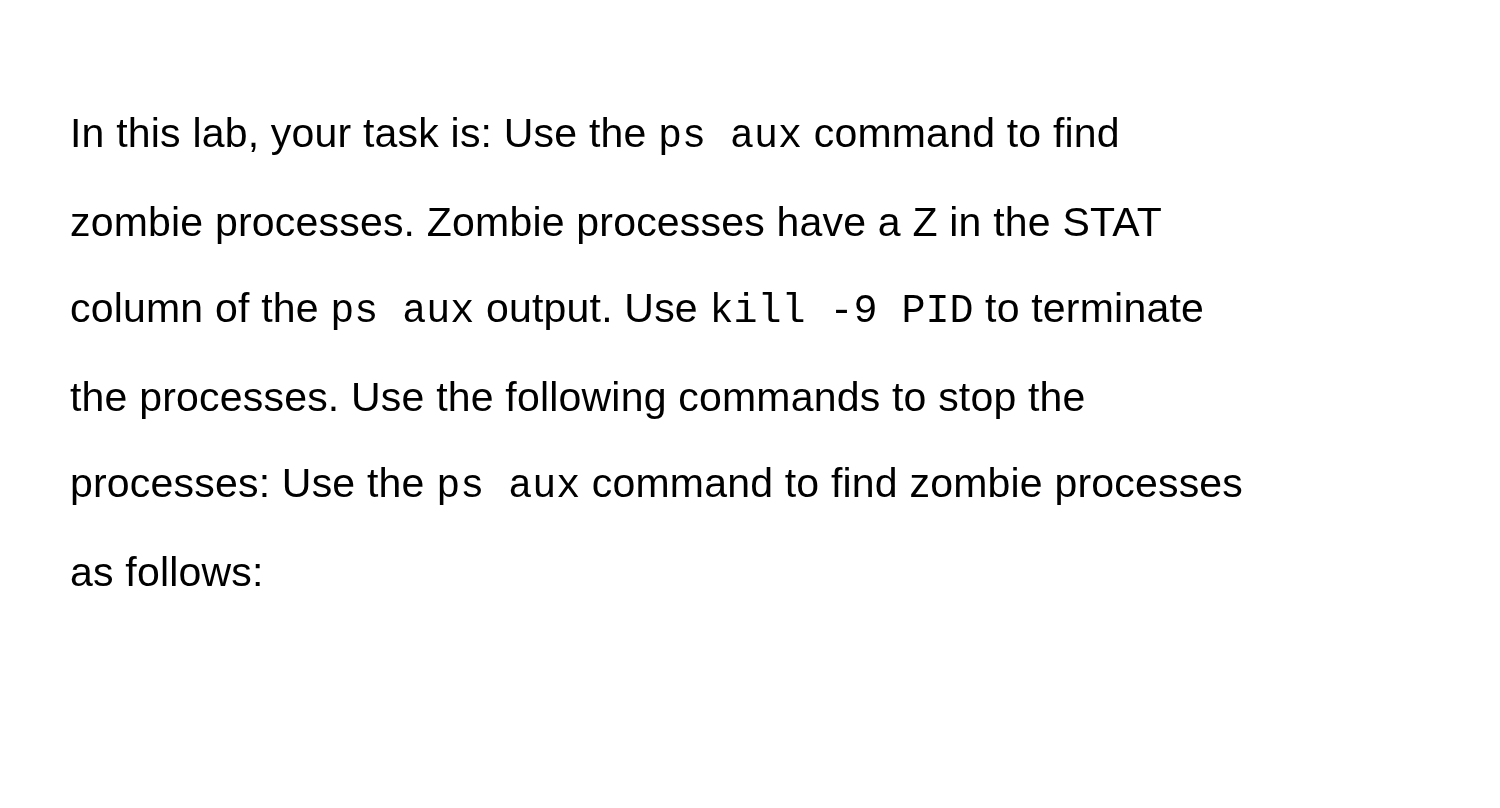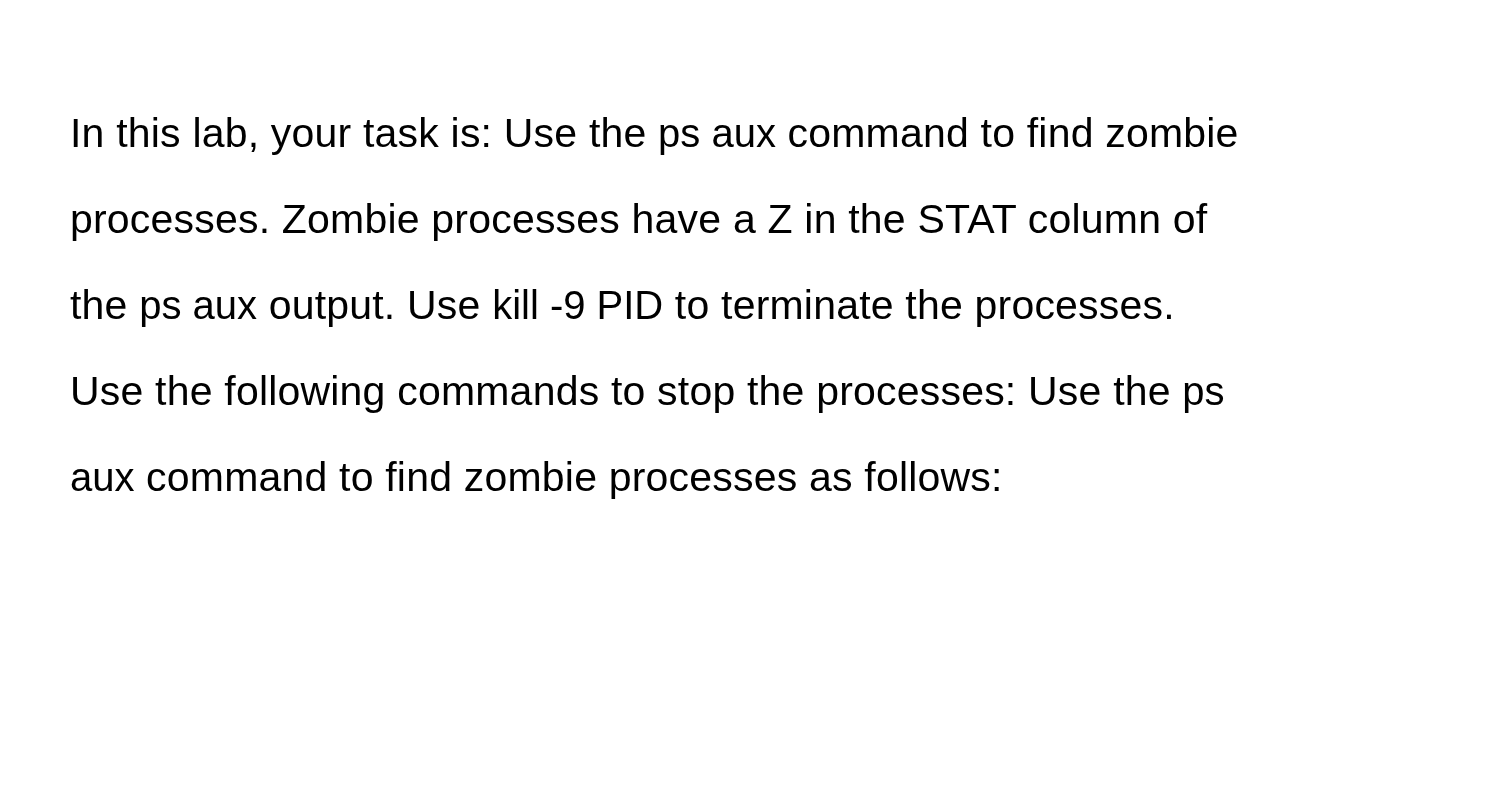--- a/index.html
+++ b/index.html
@@ -15,21 +15,21 @@
       padding: 90px 70px 70px 70px;
     }
     .content {
       font-size: 41px;
       line-height: 2.1;
       color: #000000;
       letter-spacing: 0.2px;
       max-width: 1180px;
     }
     .mono {
-      font-family: Liberation Sans, sans-serif;
+      font-family: Liberation Mono, monospace;
       font-size: 40px;
       letter-spacing: 0;
       text-align: right;
     }
   </style>
 </head>
 <body>
 
 <div class="content"><span>In this lab, your task is: Use the </span><span class="mono">ps aux</span><span> command to find zombie processes. Zombie processes have a Z in the STAT column of the </span><span class="mono">ps aux</span><span> output. Use </span><span class="mono">kill -9 PID</span><span> to terminate the processes. Use the following commands to stop the processes: Use the </span><span class="mono">ps aux</span><span> command to find zombie processes as follows:</span></div>
 

